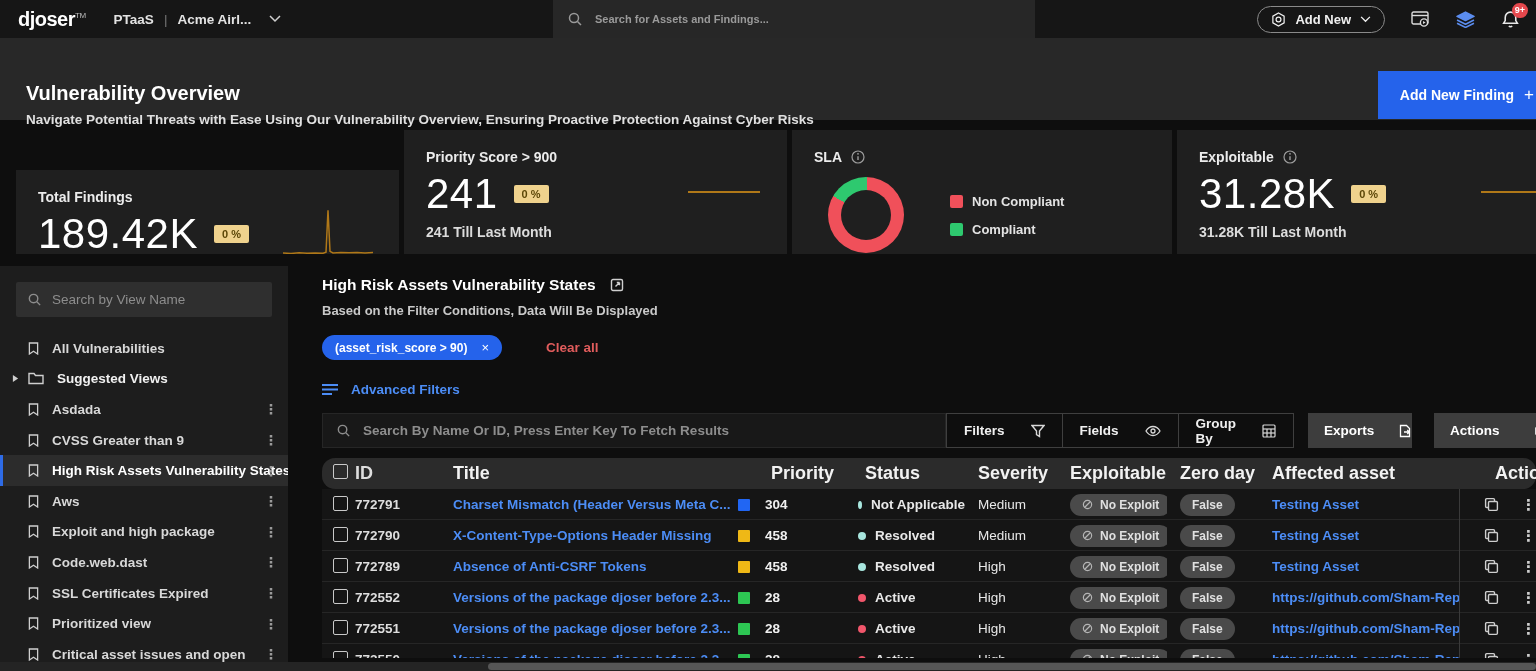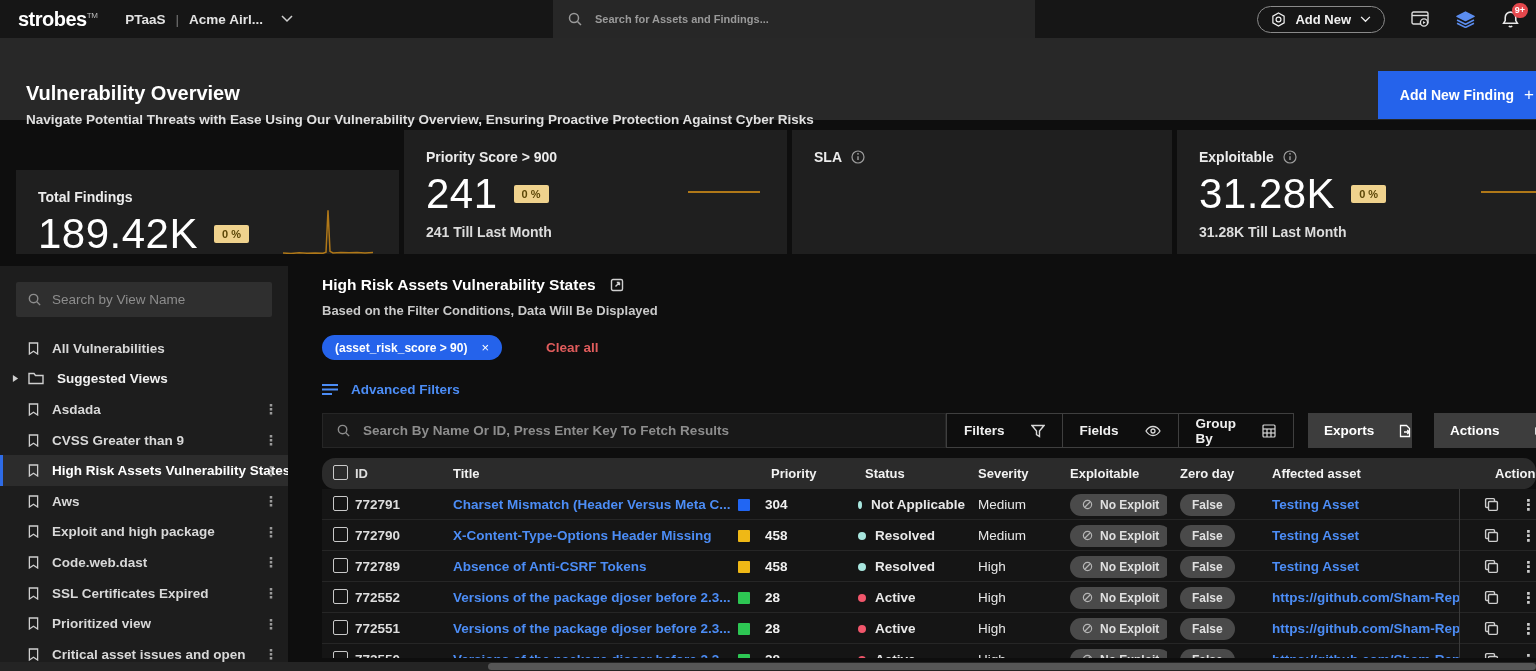--- a/index.html
+++ b/index.html
@@ -99,21 +99,21 @@
   .gbtn .gicon { color:#d8d8d8; }
   .solid-btn { display:flex; align-items:center; justify-content:space-between; background:#3d3d3d; color:#fff;
     font-size:13.5px; font-weight:700; padding:0 16px; cursor:pointer; border:none; gap:24px; }
   .exports-btn { margin-left:14px; width:104px; }
   .actions-btn { margin-left:22px; width:130px; flex:0 0 auto; }
 
   
   .table-wrap { margin-top:10px; height:200px; overflow:hidden; position:relative; }
   .trow,.thead { display:grid; grid-template-columns:30px 98px 282px 120px 113px 92px 110px 92px 200px 120px;
     align-items:center; height:31px; }
-  .thead { background:#2b2b2b; font-size:13px; font-weight:800; color:#f2f2f2;border-radius:13px; }
+  .thead { background:#2b2b2b; font-size:18px; font-weight:800; color:#f2f2f2;border-radius:13px; }
   .trow { background:#151515; border-bottom:1px solid #262626; font-size:13.5px; }
   .cell { padding-left:13px; white-space:nowrap; overflow:hidden; }
   .c-check { padding-left:11px; }
   .c-id { padding-left:3px; font-weight:700; color:#dedede; }
   .c-title { padding-left:3px; }
   .c-priority { padding-left:6px; display:flex; align-items:center; gap:15px; font-weight:700; color:#f0f0f0; }
   .c-status { display:flex; align-items:center; gap:9px; padding-left:6px; font-weight:600; }
   .c-actions { border-left:1px solid #3a3a3a; height:31px; display:flex; align-items:center; gap:22px; padding-left:24px; color:#cfcfcf; }
   .h-priority { padding-left:39px; } .h-status { padding-left:13px; } .h-actions { border:none; padding-left:36px; }
   .checkbox { width:15px; height:15px; border:1.5px solid #c9c9c9; border-radius:2px; display:inline-block; background:transparent; cursor:pointer; }
@@ -127,21 +127,21 @@
   .copy-ic { cursor:pointer; }
 
   
   .hscroll { position:absolute; left:0; bottom:0; width:1536px; height:9px; background:#242424; }
   .hscroll .thumb { position:absolute; left:488px; right:0; top:1px; height:7px; background:#565656; border-radius:4px; }
 </style>
 </head>
 <body>
 
 <div class="topnav">
-  <div class="brand"><span>strobes</span><sup>TM</sup></div>
+  <div class="brand"><span>djoser</span><sup>TM</sup></div>
   <div class="ctx">
     <span>PTaaS</span>
     <span class="divider">|</span>
     <span>Acme Airl...</span>
     <span class="chev">
         <svg width="12" height="8" viewBox="0 0 12 8">
           <path d="M1 1l5 5 5-5" fill="none" stroke="currentColor" stroke-width="1.5"></path>
         </svg>
       </span>
   </div>
@@ -233,20 +233,33 @@
   <div class="card c3">
     <div class="card-title">
       <span>SLA</span>
       <span class="info">
           <svg width="14" height="14" viewBox="0 0 14 14">
             <circle cx="7" cy="7" r="6" fill="none" stroke="currentColor" stroke-width="1.2"></circle>
             <line x1="7" y1="6.2" x2="7" y2="10" stroke="currentColor" stroke-width="1.4"></line>
             <circle cx="7" cy="3.8" r="0.9" fill="currentColor"></circle>
           </svg>
         </span>
+    </div>
+    <div class="donut-wrap">
+      <div class="donut"></div>
+      <div class="legend">
+        <div class="legend-row">
+          <span class="legend-sq" style="background: rgb(240, 80, 90);"></span>
+          <span>Non Compliant</span>
+        </div>
+        <div class="legend-row">
+          <span class="legend-sq" style="background: rgb(46, 201, 111);"></span>
+          <span>Compliant</span>
+        </div>
+      </div>
     </div>
   </div>
   <div class="card c4">
     <div class="card-title">
       <span>Exploitable</span>
       <span class="info">
           <svg width="14" height="14" viewBox="0 0 14 14">
             <circle cx="7" cy="7" r="6" fill="none" stroke="currentColor" stroke-width="1.2"></circle>
             <line x1="7" y1="6.2" x2="7" y2="10" stroke="currentColor" stroke-width="1.4"></line>
             <circle cx="7" cy="3.8" r="0.9" fill="currentColor"></circle>

